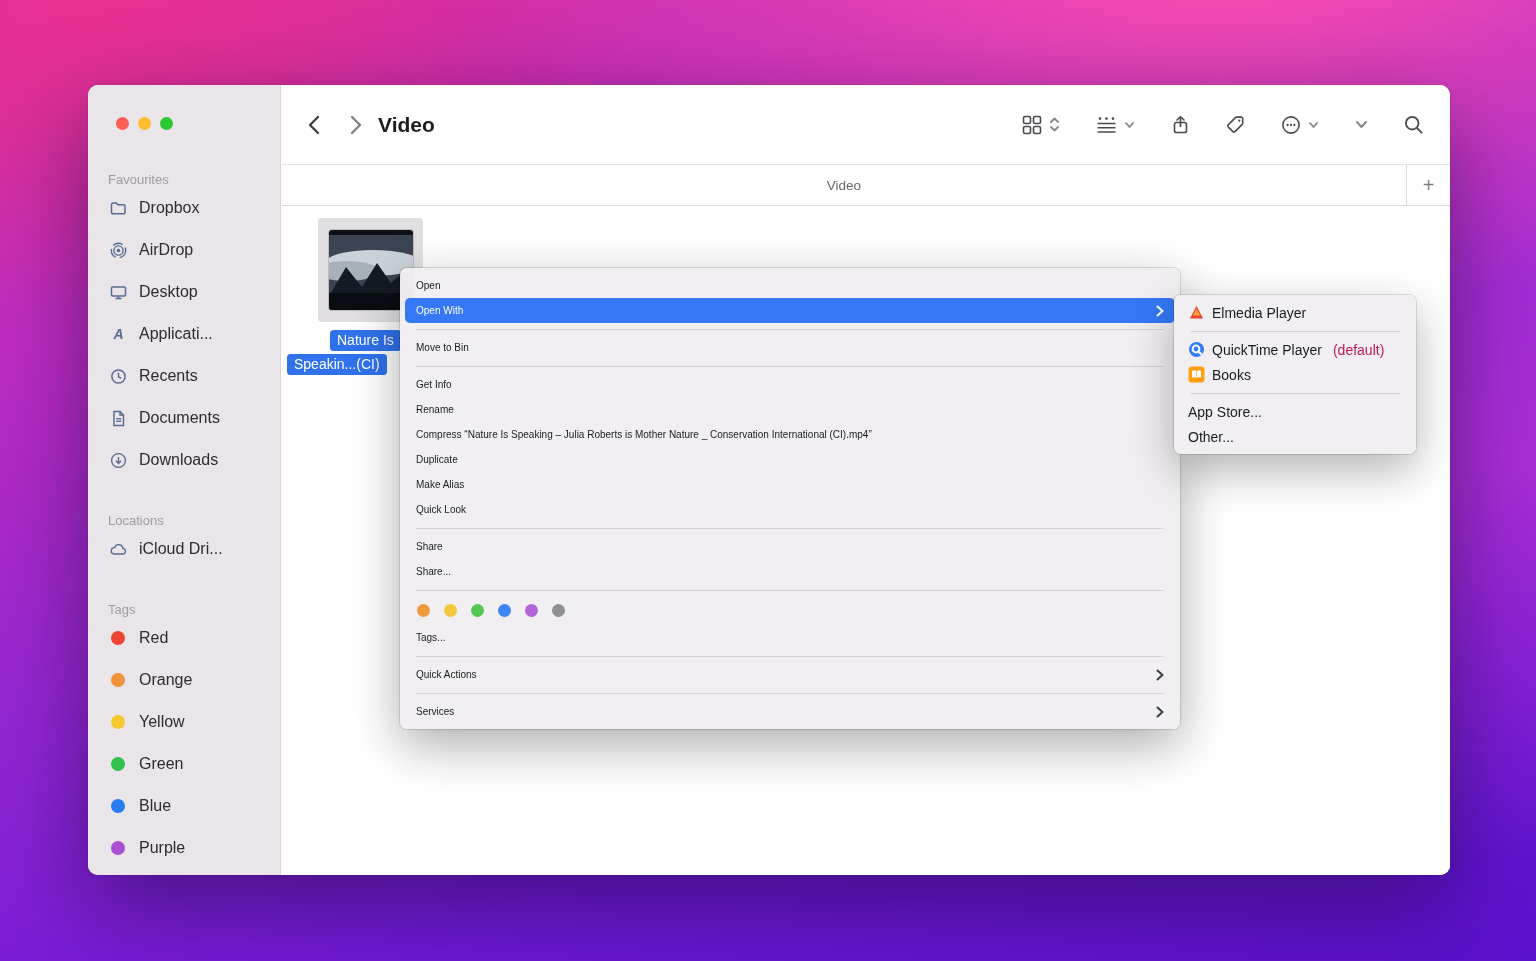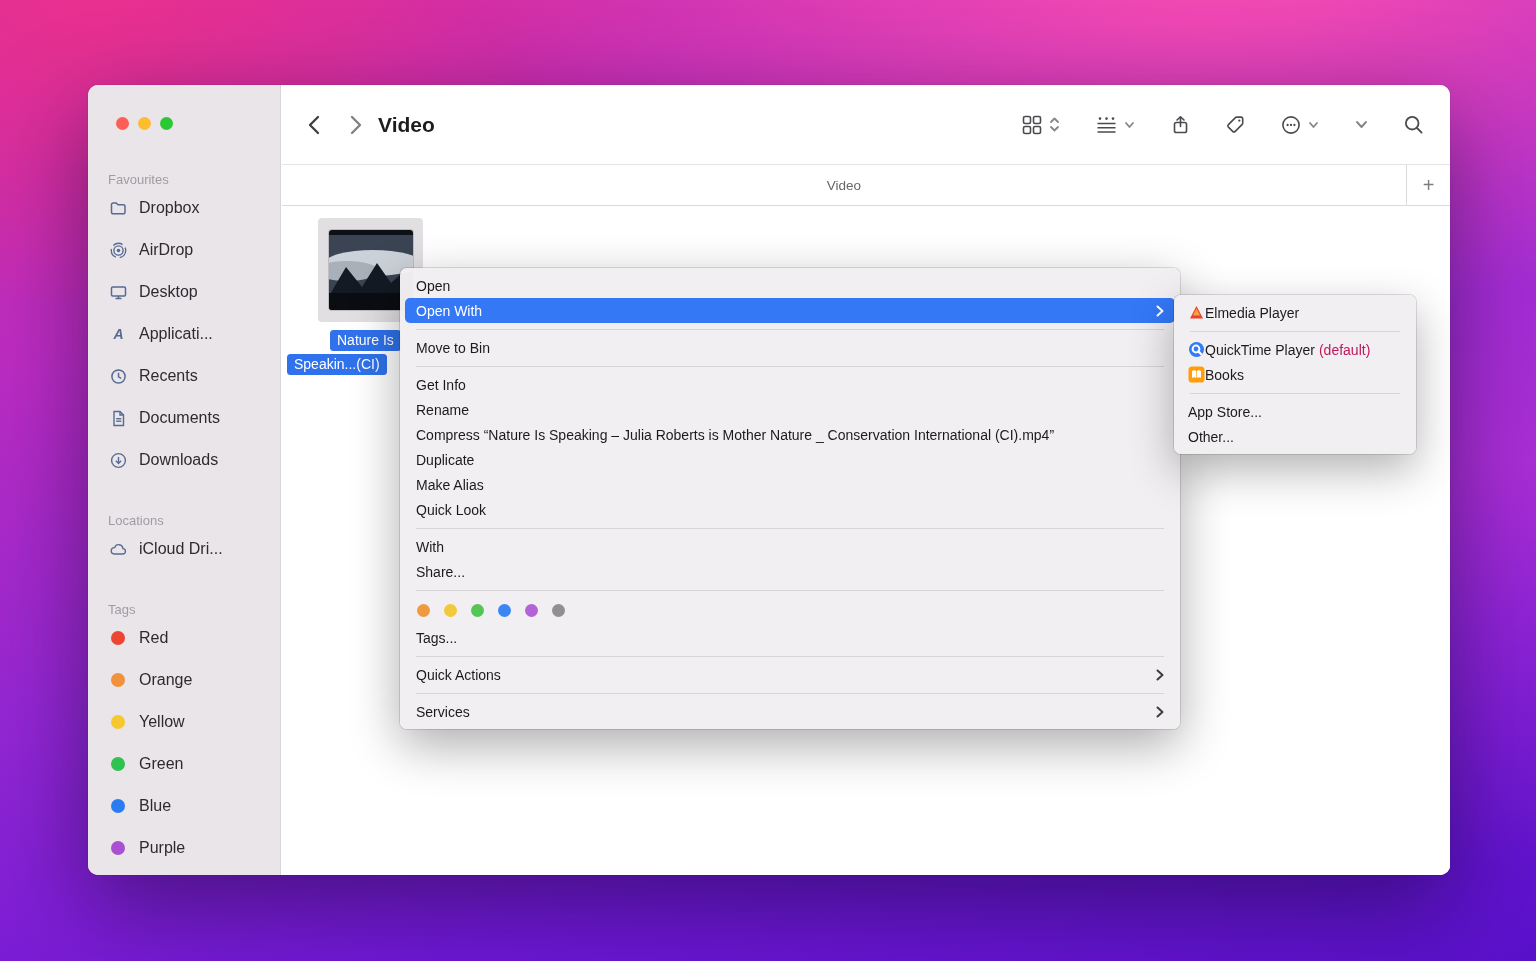--- a/index.html
+++ b/index.html
@@ -61,37 +61,37 @@
   .thumb { width:84px; height:80px; border-radius:3px; overflow:hidden; box-shadow:0 0 0 1px rgba(0,0,0,.15); }
   .file-label { position:absolute; background:#2f72ec; color:#fff; font-size:14px; padding:2px 7px 3px;
                 border-radius:3.5px; white-space:nowrap; z-index:5; }
   .fl1 { left:48px; top:124px; } .fl2 { left:5px; top:148px; }
 
   
   .ctx-menu {
     position:absolute; left:400px; top:268px; width:780px; z-index:30;
     background:rgba(242,239,242,.98); border-radius:7px; padding:5px 0;
     box-shadow:0 16px 50px rgba(0,0,0,.33), 0 0 0 1px rgba(0,0,0,.12);
-    font-size:14px; color:#1b1b1d;
+    font-size:10px; color:#1b1b1d;
   }
   .mi { height:25px; display:flex; align-items:center; padding:0 16px; }
   .mi .chev-r { margin-left:auto; display:flex; }
   .mi.hl { margin:0 5px; padding:0 11px; border-radius:5px; background:#3478f6; color:#fff;text-align:right; }
   .sep { height:1px; background:#d8d5d8; margin:5.5px 16px; }
   .colors-row { height:29px; display:flex; align-items:center; gap:14px; padding:0 17px; }
   .cdot { width:13px; height:13px; border-radius:50%; }
 
   
   .submenu {
     position:absolute; left:1174px; top:295px; width:242px; z-index:31;
     background:rgba(242,239,242,.98); border-radius:7px; padding:5px 0;
     box-shadow:0 16px 45px rgba(0,0,0,.3), 0 0 0 1px rgba(0,0,0,.12);
     font-size:14px; color:#1b1b1d;
   }
-  .smi { height:25px; display:flex; align-items:center; padding:0 14px; }
+  .smi { height:25px; display:flex; align-items:center; padding:0 14px; gap:7px; }
   .suffix { color:#be185d; margin-left:4px; }
   .app-ic { width:17px; height:17px; display:flex; align-items:center; justify-content:center; flex:0 0 17px; }
 </style>
 </head>
 <body>
 
 <div class="screen">
 
   <div class="window">
 
@@ -349,21 +349,21 @@
     <div class="sep"></div>
     <div class="mi">Move to Bin</div>
     <div class="sep"></div>
     <div class="mi">Get Info</div>
     <div class="mi">Rename</div>
     <div class="mi">Compress “Nature Is Speaking – Julia Roberts is Mother Nature _ Conservation International (CI).mp4”</div>
     <div class="mi">Duplicate</div>
     <div class="mi">Make Alias</div>
     <div class="mi">Quick Look</div>
     <div class="sep"></div>
-    <div class="mi">With</div>
+    <div class="mi">Share</div>
     <div class="mi">Share...</div>
     <div class="sep"></div>
     <div class="colors-row">
       <span class="cdot" style="background: rgb(240, 154, 62);"></span>
       <span class="cdot" style="background: rgb(243, 201, 60);"></span>
       <span class="cdot" style="background: rgb(83, 198, 83);"></span>
       <span class="cdot" style="background: rgb(60, 134, 243);"></span>
       <span class="cdot" style="background: rgb(178, 99, 216);"></span>
       <span class="cdot" style="background: rgb(143, 143, 148);"></span>
     </div>

